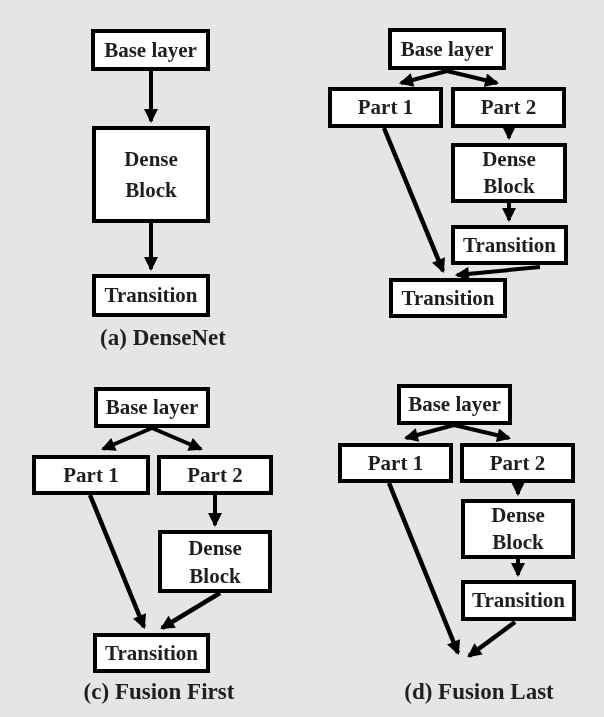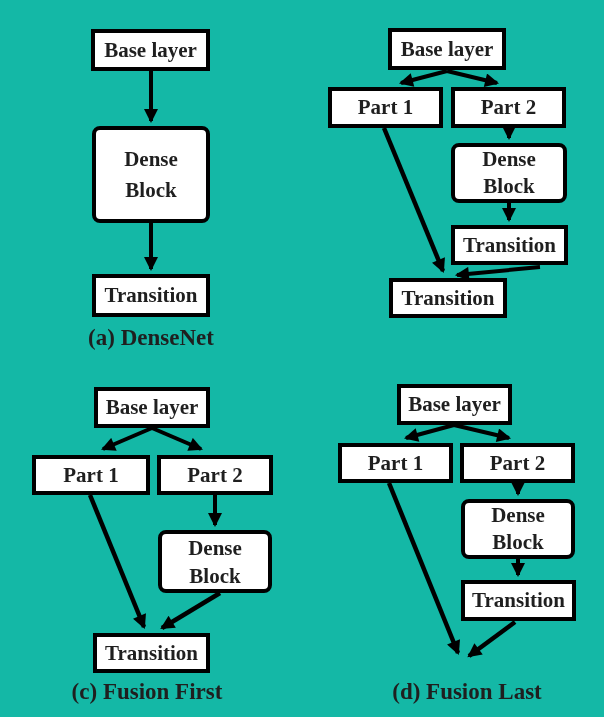--- a/index.html
+++ b/index.html
@@ -1,47 +1,48 @@
 <!DOCTYPE html>
 <html><head>
 <meta charset="utf-8">
 <style>
   html,body{margin:0;padding:0;background:#ffffff;}
   #screen{
     position:relative;
     width:604px;height:717px;
-    background:#14b8a6;
+    background:#e5e5e5;
     font-family:"Liberation Serif", serif;
     overflow:hidden;
   }
   .node{
     position:absolute;
     box-sizing:border-box;
     border:4px solid #000000;
     background:#ffffff;
     display:flex;
     align-items:center;
     justify-content:center;
     text-align:center;
     font-weight:bold;
     font-size:21px;
     line-height:29px;
     color:#1f1f1f;
     letter-spacing:0px;
   }
   .one-line{white-space:nowrap;}
-  .two-line{white-space:normal;padding:12px 2px;border-radius:8px;}
+  .two-line{white-space:normal;padding:12px 2px;}
   .caption{
     position:absolute;
     width:300px;
     text-align:center;
     font-weight:bold;
     font-size:23px;
     color:#1f1f1f;
     white-space:nowrap;
+    padding-left:12px;
   }
   svg.edges{
     position:absolute;
     left:0;top:0;
     pointer-events:none;
   }
   svg.edges line{stroke:#000000;fill:none;}
 </style>
 </head>
 <body>

